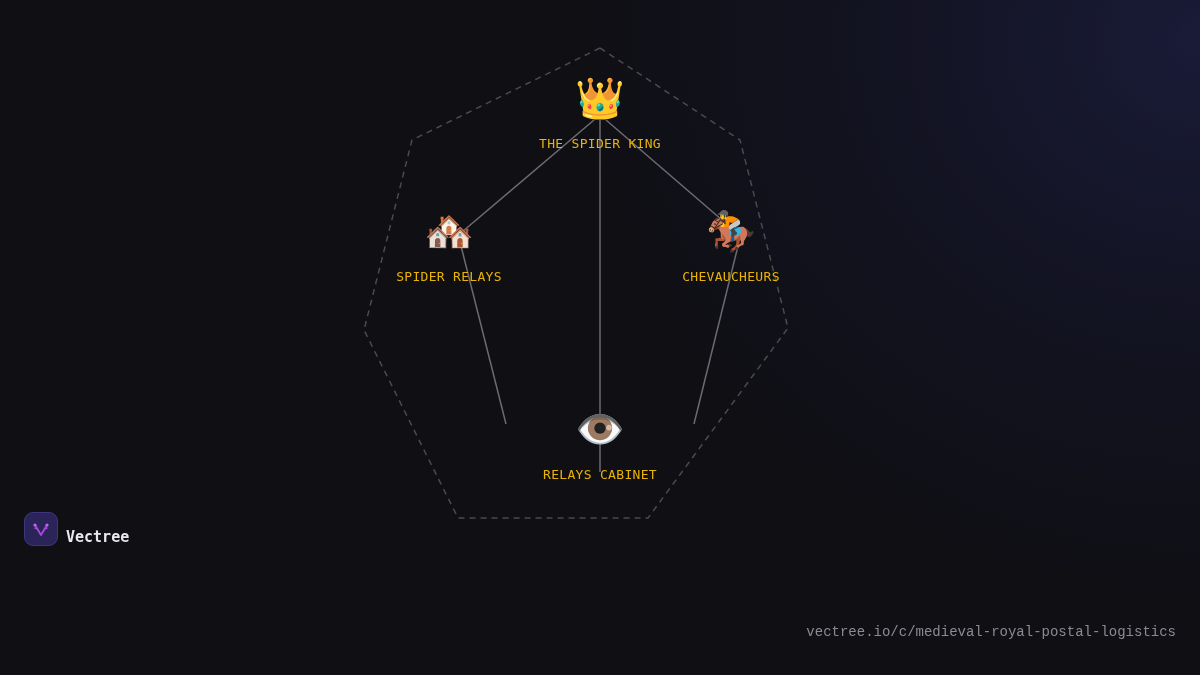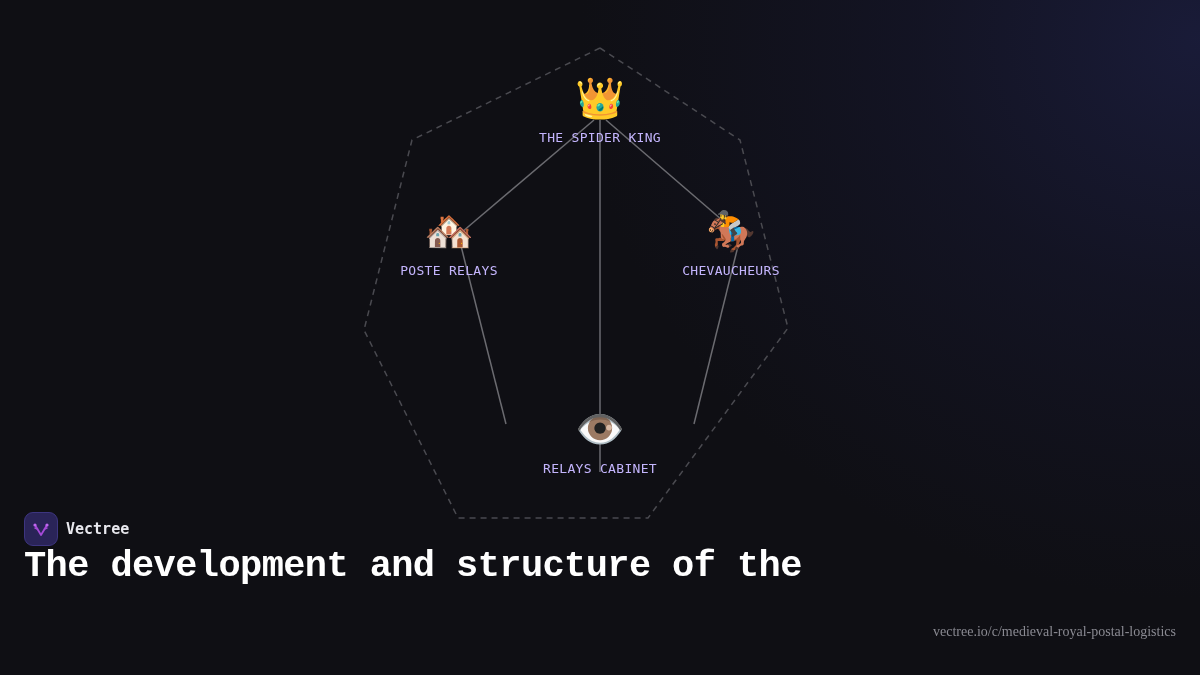--- a/index.html
+++ b/index.html
@@ -11,32 +11,32 @@
   .bg-glow {
     position: absolute; inset: 0;
     background:
       radial-gradient(ellipse 620px 560px at 1200px 40px, rgba(26,28,58,0.95) 0%, rgba(22,23,46,0.6) 45%, rgba(15,15,20,0) 100%);
     pointer-events: none;
   }
   svg.diagram { position: absolute; left: 0; top: 0; width: 1200px; height: 675px; }
   .node { position: absolute; transform: translateX(-50%); text-align: center; }
   .node .emoji { font-size: 40px; line-height: 48px; display: block;
     font-family: "DejaVu Sans", sans-serif; }
-  .node .label { font-size: 13px; color: #c4b5fd; letter-spacing: 0.3px; white-space: nowrap;
-    font-family: "DejaVu Sans Mono", monospace; display:block; margin-top: 8px; }
-  .brand { position: absolute; left: 24px; top: 512px; display: flex; align-items: center; gap: 8px; }
+  .node .label { font-size: 13px; color: #eab308; letter-spacing: 0.3px; white-space: nowrap;
+    font-family: "DejaVu Sans Mono", monospace; display:block; margin-top: 14px; }
+  .brand { position: absolute; left: 24px; top: 512px; display: flex; align-items: flex-end; gap: 8px; }
   .brand-logo { width: 34px; height: 34px; border-radius: 9px; background: #2a2458;
     border: 1px solid #3d3580; box-sizing: border-box; display:flex; align-items:center; justify-content:center; }
   .brand-name { color: #e8e8ee; font-size: 15px; font-weight: bold; font-family: "DejaVu Sans Mono", monospace; }
   .title { position: absolute; left: 24px; top: 550px; margin: 0; color: #ffffff;
     font-family: "Liberation Mono", "DejaVu Sans Mono", monospace; font-weight: bold;
     font-size: 37px; line-height: 32.5px; letter-spacing: -0.6px; }
   .title span { display: block; white-space: nowrap; }
   .url { position: absolute; right: 24px; top: 624px; color: #8a8a92; font-size: 14px;
-    font-family: Liberation Serif, serif; }
+    font-family: Liberation Mono, monospace; }
 </style>
 </head>
 <body>
 
 <div class="bg-glow"></div>
 
 <svg class="diagram" viewBox="0 0 1200 675">
   <polygon points="600,48 740,140 788,328 648,518 458,518 364,330 412,140" fill="none" stroke="#4a4a50" stroke-width="1.5" stroke-dasharray="6,5"></polygon>
   <g stroke="#6b6b70" stroke-width="1.5">
     <line x1="594" y1="120" x2="462" y2="232"></line>
@@ -47,21 +47,21 @@
   </g>
 </svg>
 
 <div class="node" style="left:600px; top:74px;">
   <span class="emoji">👑</span>
   <span class="label">THE SPIDER KING</span>
 </div>
 
 <div class="node" style="left:449px; top:207px;">
   <span class="emoji">🏘️</span>
-  <span class="label">POSTE RELAYS</span>
+  <span class="label">SPIDER RELAYS</span>
 </div>
 
 <div class="node" style="left:731px; top:207px;">
   <span class="emoji">🏇</span>
   <span class="label">CHEVAUCHEURS</span>
 </div>
 
 <div class="node" style="left:600px; top:405px;">
   <span class="emoji">👁️</span>
   <span class="label">RELAYS CABINET</span>
@@ -73,16 +73,15 @@
       <path d="M4 6 L10 16 L16 6" fill="none" stroke="#a64ad8" stroke-width="1.8" stroke-linecap="round" stroke-linejoin="round"></path>
       <path d="M6.5 10 L4 9 M13.5 10 L16 9" stroke="#a64ad8" stroke-width="1.5" stroke-linecap="round"></path>
       <circle cx="4" cy="6" r="1.6" fill="#c066f0"></circle>
       <circle cx="16" cy="6" r="1.6" fill="#c066f0"></circle>
     </svg>
   </div>
   <span class="brand-name">Vectree</span>
 </div>
 
 <h1 class="title">
-  <span>The development and structure of the</span>
 </h1>
 
 <div class="url">vectree.io/c/medieval-royal-postal-logistics</div>
 
 </body></html>

